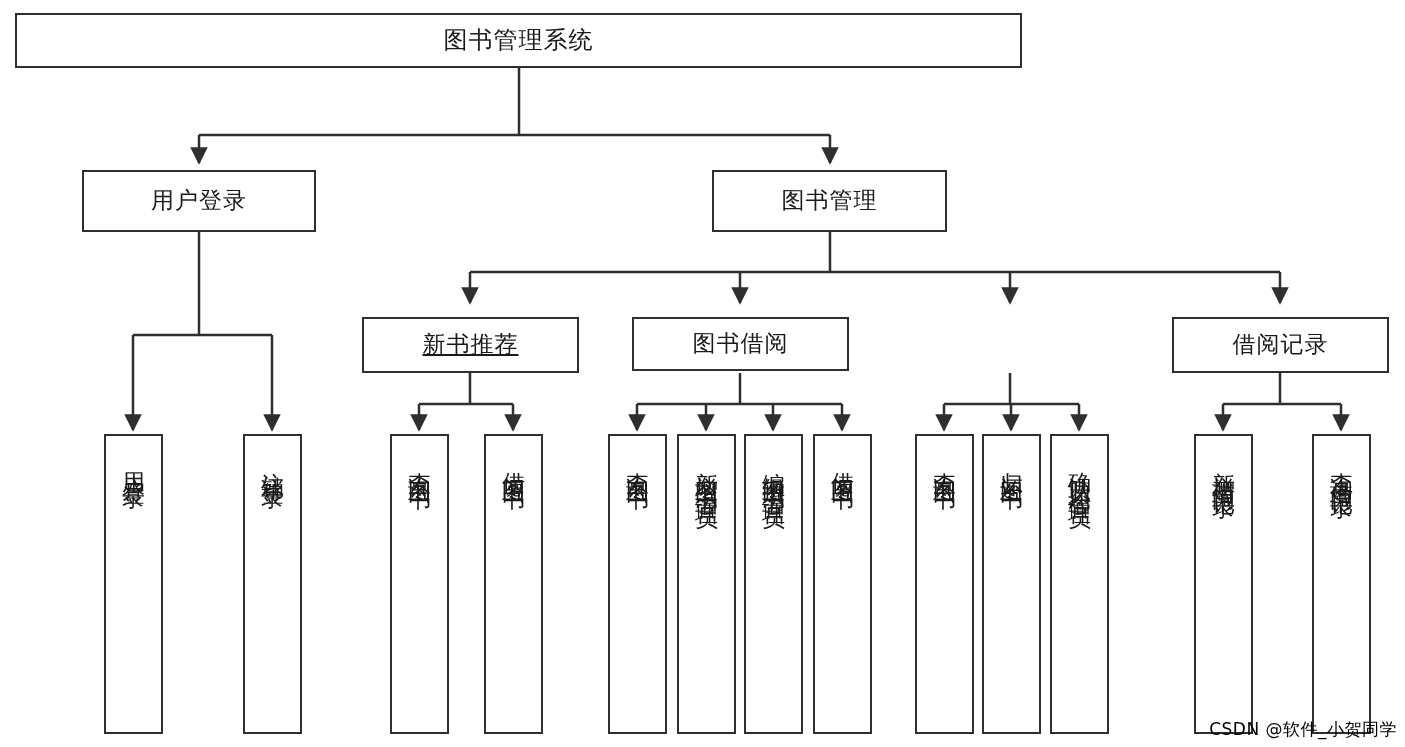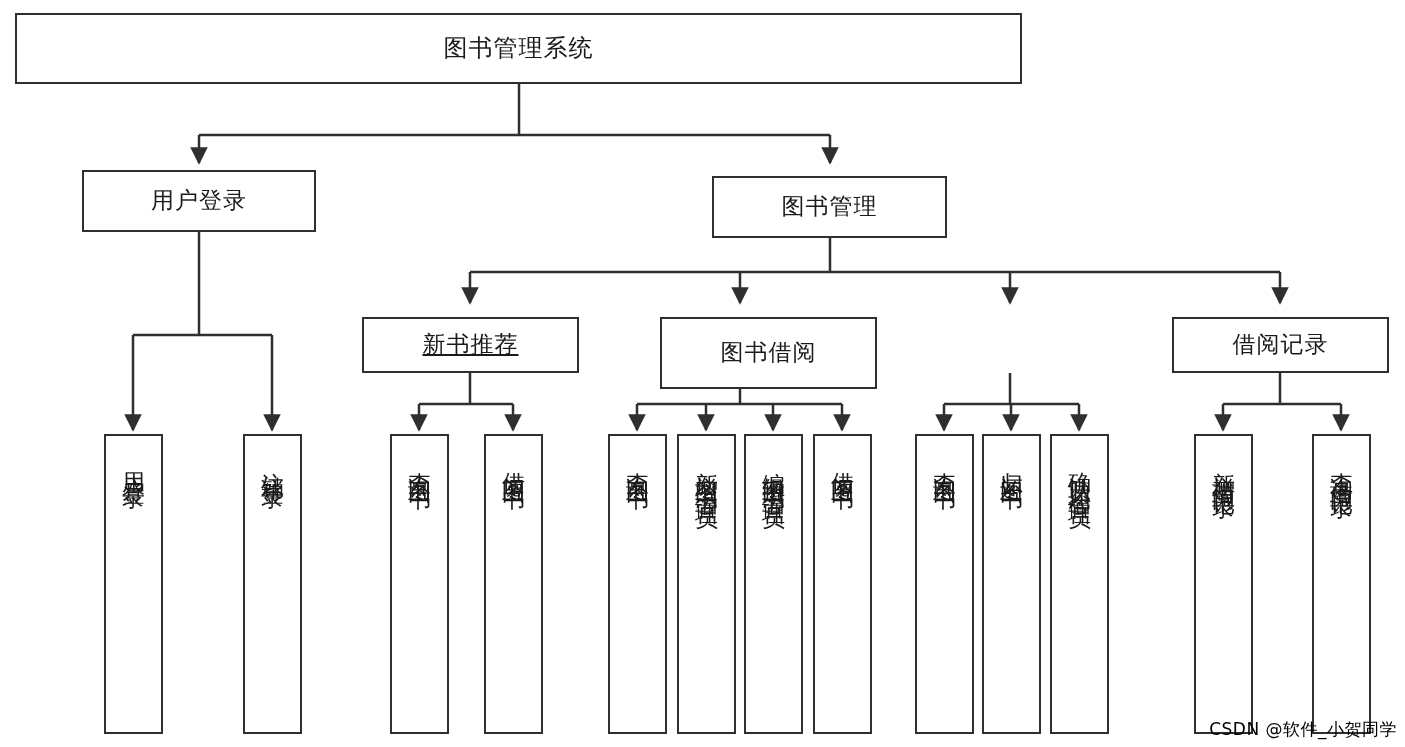--- a/index.html
+++ b/index.html
@@ -114,35 +114,35 @@
       <path d="M 1011 404 L 1011 430" marker-end="url(#arw)"></path>
       <path d="M 1079 404 L 1079 430" marker-end="url(#arw)"></path>
 
       <path d="M 1280 373 L 1280 404"></path>
       <path d="M 1223 404 L 1341 404"></path>
       <path d="M 1223 404 L 1223 430" marker-end="url(#arw)"></path>
       <path d="M 1341 404 L 1341 430" marker-end="url(#arw)"></path>
     </g>
   </svg>
 
-  <div class="node horiz root" style="left:15px; top:13px; width:1007px; height:71px;">
+  <div class="node horiz root" style="left:15px; top:13px; width:1007px; height:55px;">
     <span>图书管理系统</span>
   </div>
 
   <div class="node horiz" style="left:82px; top:170px; width:234px; height:62px;">
     <span>用户登录</span>
   </div>
-  <div class="node horiz" style="left:712px; top:176px; width:235px; height:62px;">
+  <div class="node horiz" style="left:712px; top:170px; width:235px; height:62px;">
     <span>图书管理</span>
   </div>
 
   <div class="node horiz" style="left:362px; top:317px; width:217px; height:56px;text-decoration:underline;">
     <span>新书推荐</span>
   </div>
-  <div class="node horiz" style="left:660px; top:317px; width:217px; height:72px;">
+  <div class="node horiz" style="left:632px; top:317px; width:217px; height:54px;">
     <span>图书借阅</span>
   </div>
   <div class="node horiz" style="left:1172px; top:317px; width:217px; height:56px;">
     <span>借阅记录</span>
   </div>
 
   <div class="node leaf" style="left:104px; top:434px; width:59px; height:300px;">
     <span class="vtext">用户登录</span>
   </div>
   <div class="node leaf" style="left:243px; top:434px; width:59px; height:300px;">

